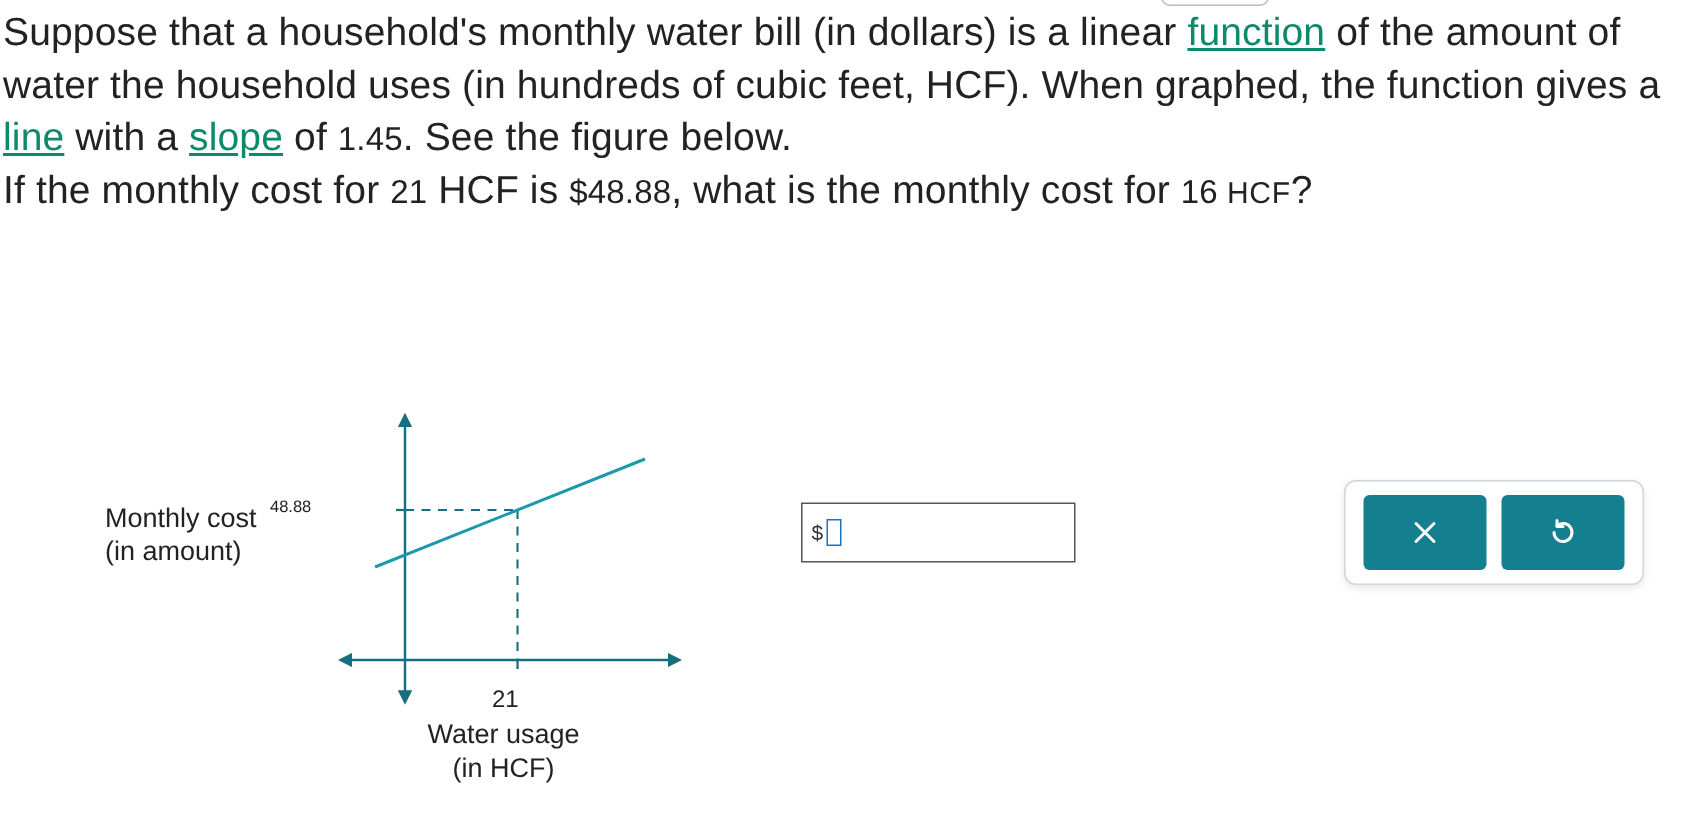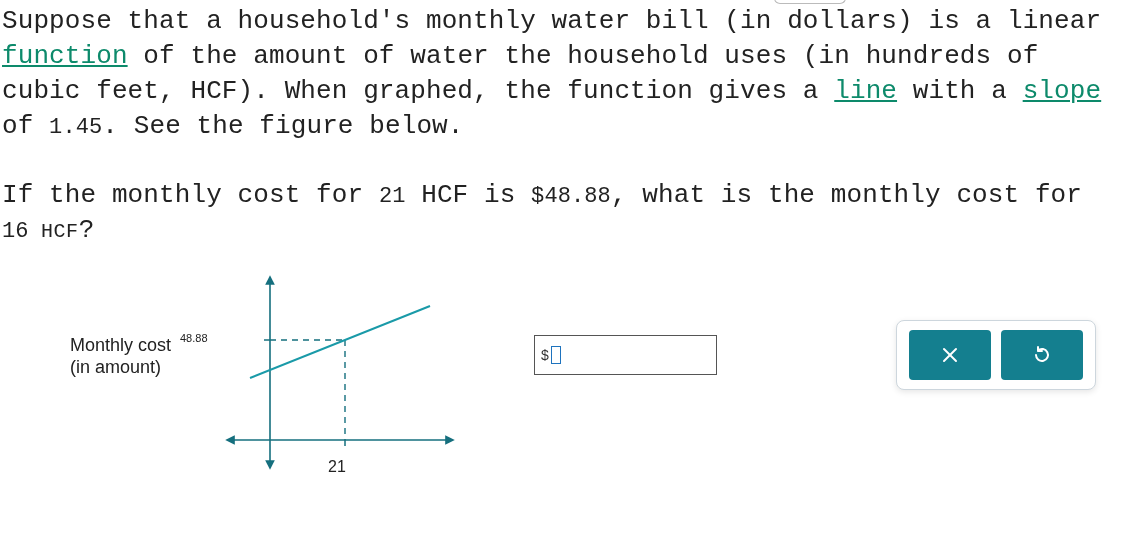--- a/index.html
+++ b/index.html
@@ -15,28 +15,27 @@
     font-family:"Segoe UI", Arial, sans-serif;
     color:var(--ink);
     position:relative;
     overflow:hidden;
   }
   .problem-text{
     font-size:26px;
     line-height:1.35;
     padding:4px 24px 0 2px;
     letter-spacing:0.1px;
-    font-family:Liberation Mono, monospace;
   }
   .problem-text a{
     color:var(--link);
     text-decoration:underline;
     text-underline-offset:2px;
   }
-  .para2{margin-top:34px;}
+  .para2{margin-top:0;}
   .small{font-size:22px;}
   .smallcaps{font-size:20px; letter-spacing:0.5px;}
 
   
   .figure-area{
     position:absolute;
     left:70px;
     top:280px;
     width:420px;
     height:260px;
@@ -177,20 +176,24 @@
     <line x1="44" y1="70" x2="50" y2="70" stroke="#156f7e" stroke-width="1.5"></line>
     <line x1="125" y1="170" x2="125" y2="176" stroke="#156f7e" stroke-width="1.5"></line>
 
     <line x1="50" y1="70" x2="125" y2="70" stroke="#156f7e" stroke-width="1.4" stroke-dasharray="6 5"></line>
     <line x1="125" y1="70" x2="125" y2="170" stroke="#156f7e" stroke-width="1.4" stroke-dasharray="6 5"></line>
 
     <line x1="30" y1="108" x2="210" y2="36" stroke="#1a9aa8" stroke-width="2"></line>
   </svg>
 
   <div class="x-tick">21</div>
+  <div class="x-label">
+    <span>Water usage</span><br>
+    <span>(in  HCF)</span>
+  </div>
 </div>
 
 <div class="answer-box">
   <span class="dollar">$</span>
   <span class="cursor"></span>
 </div>
 
 <div class="btn-panel">
   <div class="tool-btn" title="clear">
     <svg width="18" height="18" viewBox="0 0 18 18">

